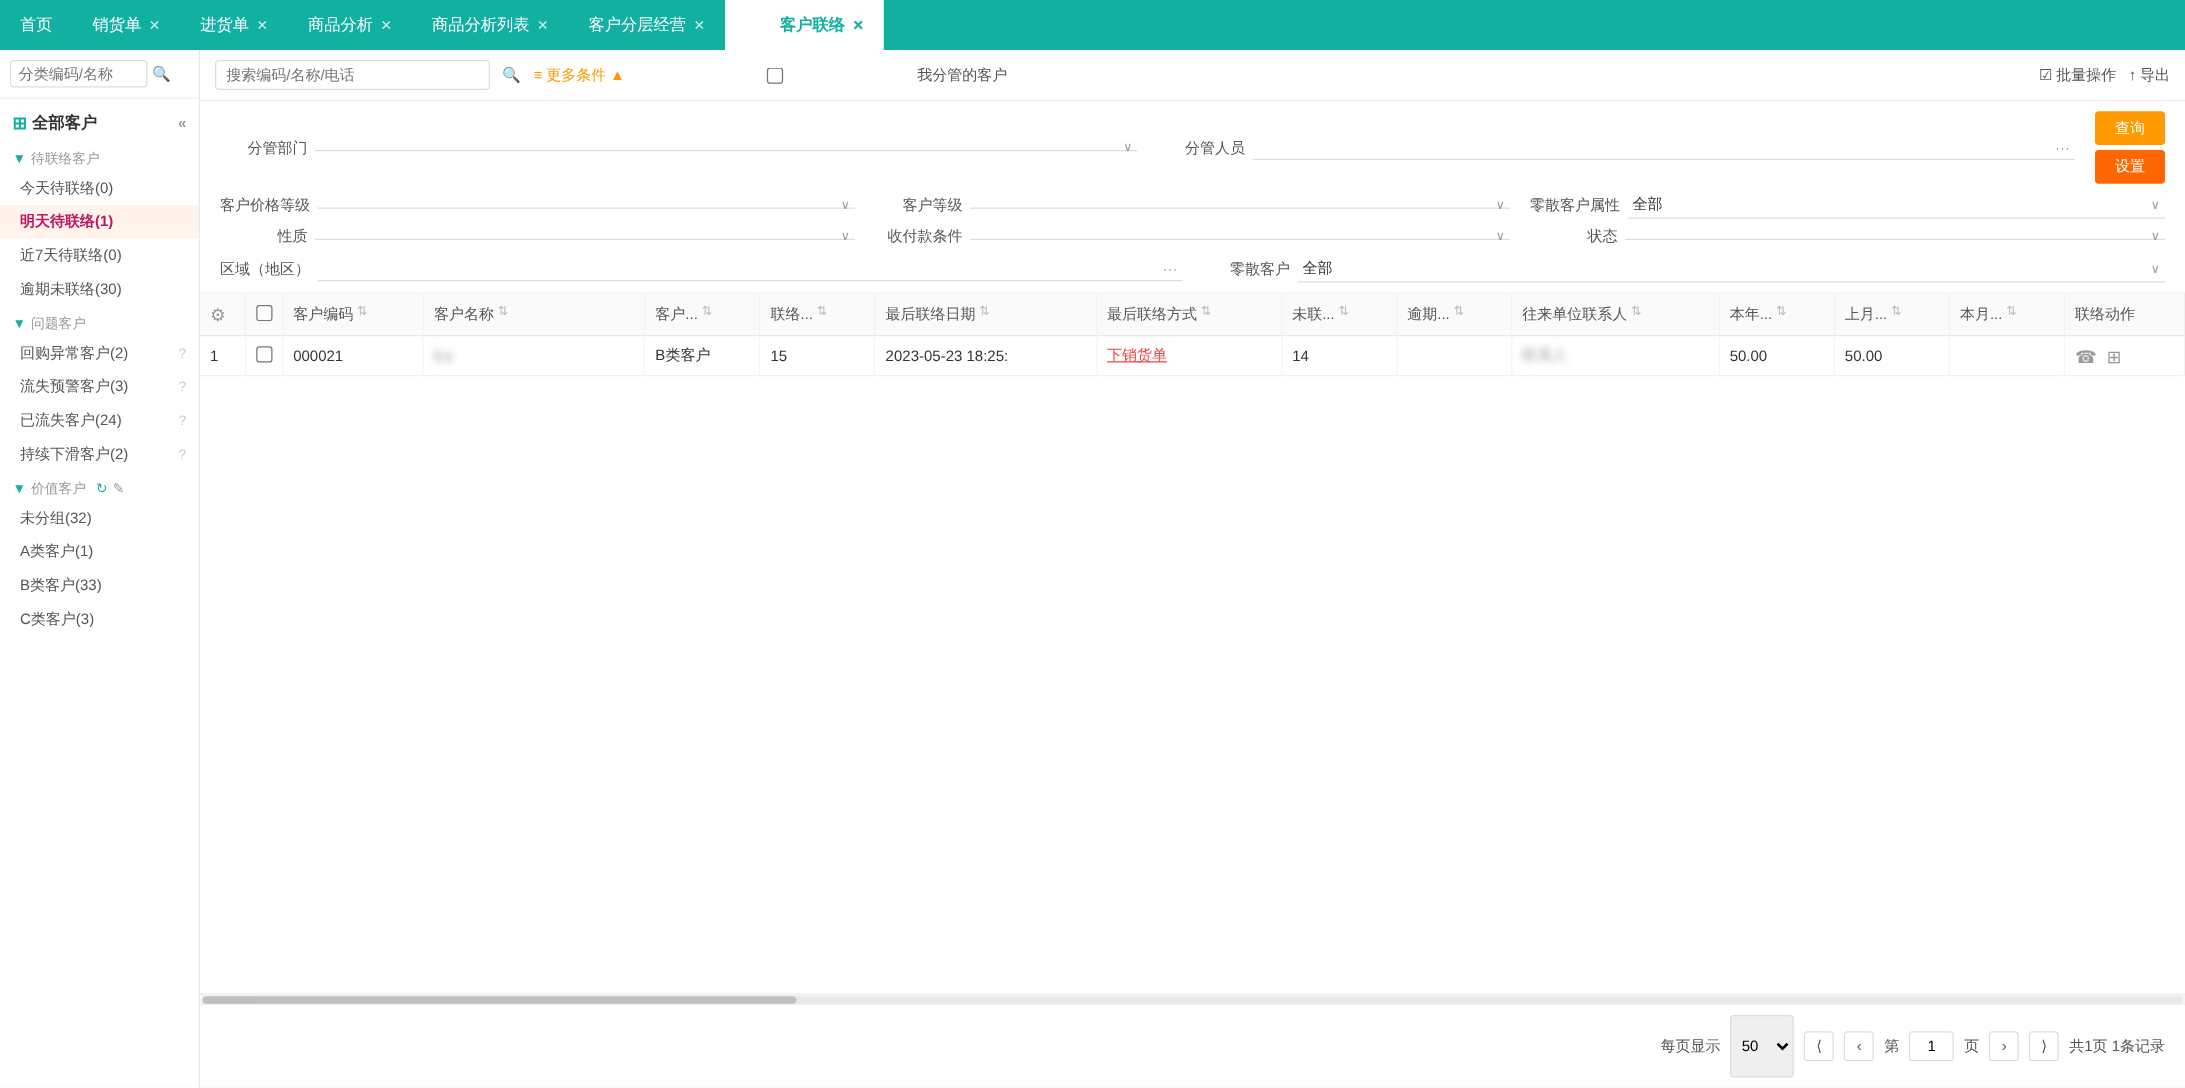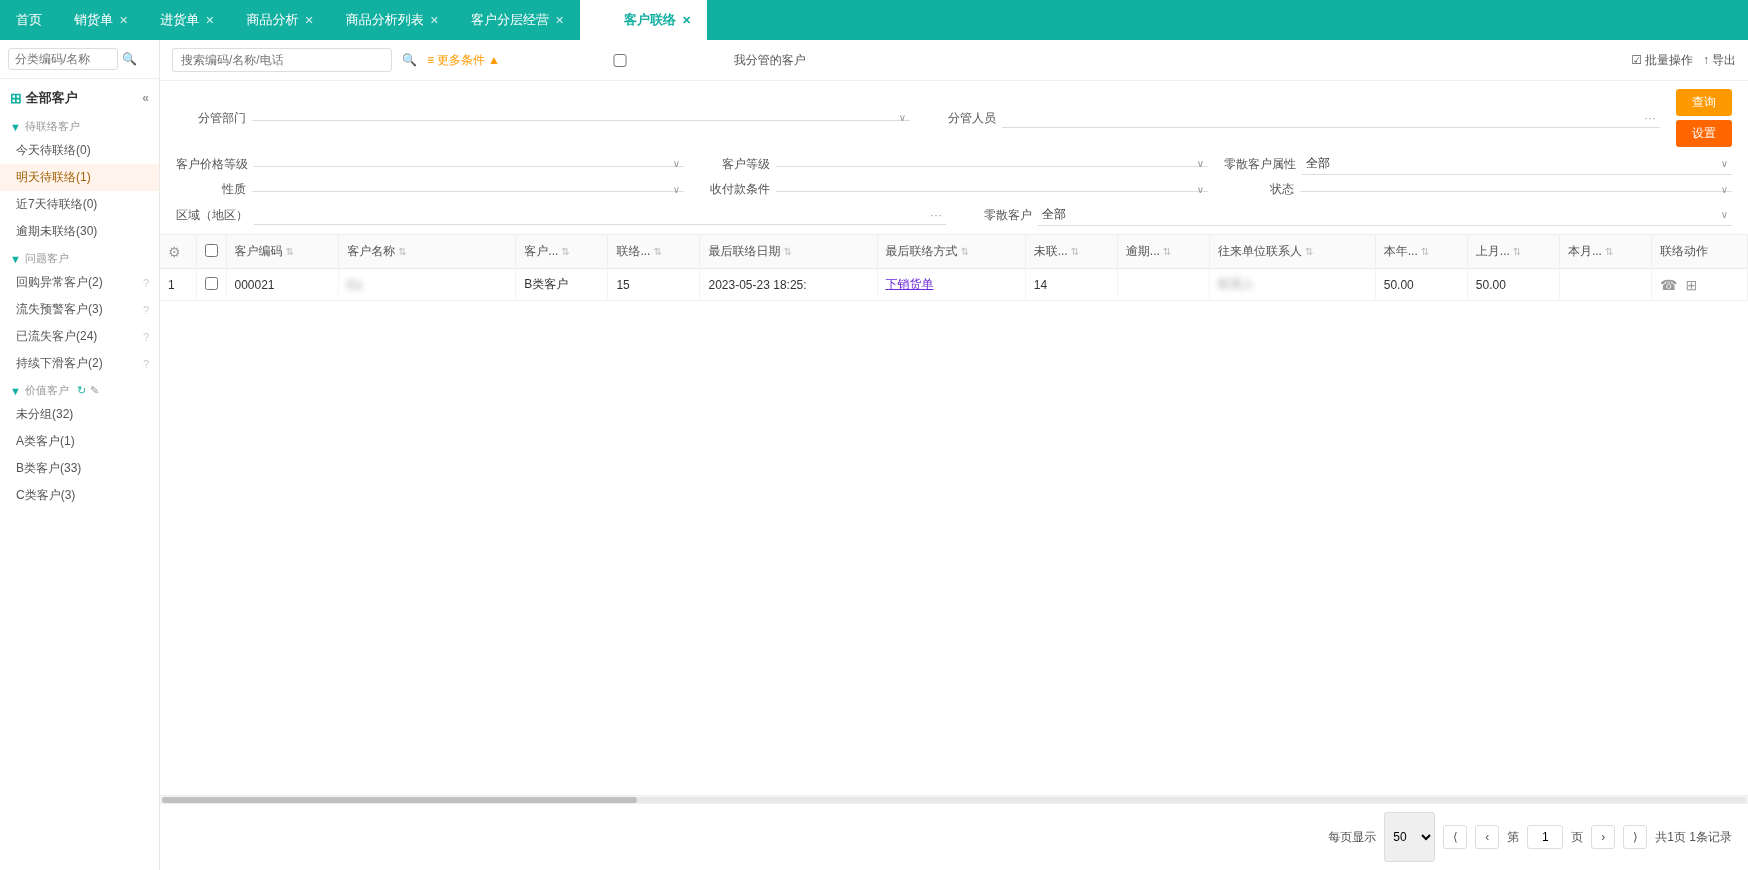--- a/index.html
+++ b/index.html
@@ -20,21 +20,21 @@
     .sidebar { width: 160px; background: #fff; border-right: 1px solid #e8e8e8; overflow-y: auto; flex-shrink: 0; }
     .sidebar-search { display: flex; align-items: center; padding: 8px 8px; border-bottom: 1px solid #eee; }
     .sidebar-search input { border: 1px solid #ddd; border-radius: 3px; padding: 3px 6px; font-size: 12px; width: 110px; outline: none; }
     .sidebar-search .search-icon { margin-left: 4px; color: #999; cursor: pointer; }
 
     .sidebar-section { padding: 4px 0; }
     .sidebar-all-header { display: flex; align-items: center; justify-content: space-between; padding: 6px 10px; font-weight: bold; font-size: 13px; cursor: pointer; }
     .sidebar-all-header .collapse-icon { color: #999; font-size: 12px; }
     .sidebar-group-title { padding: 6px 10px 3px; color: #999; font-size: 11px; display: flex; align-items: center; gap: 4px; }
     .sidebar-item { padding: 5px 10px 5px 16px; cursor: pointer; color: #555; font-size: 12px; display: flex; align-items: center; justify-content: space-between; }
-    .sidebar-item.active { background: #fff3ec; color: #a16207; font-weight: normal; }
+    .sidebar-item.active { background: #fff3ec; color: #be185d; font-weight: bold; }
     .sidebar-item .help-icon { color: #ccc; font-size: 11px; }
 
     
     .content-area { flex: 1; display: flex; flex-direction: column; overflow: hidden; }
 
     
     .search-bar { background: #fff; padding: 8px 12px; border-bottom: 1px solid #eee; display: flex; align-items: center; gap: 10px; }
     .search-bar input { border: 1px solid #ddd; border-radius: 3px; padding: 4px 8px; font-size: 12px; width: 220px; outline: none; color: #999; }
     .search-icon-btn { color: #999; cursor: pointer; }
     .filter-btn { color: #f90; cursor: pointer; display: flex; align-items: center; gap: 3px; border: none; background: none; font-size: 12px; }
@@ -55,24 +55,24 @@
     .reset-btn { background: #ff6600; color: #fff; border: none; border-radius: 3px; padding: 5px 16px; cursor: pointer; font-size: 12px; }
     .filter-select-wrap { flex: 1; display: flex; align-items: center; border-bottom: 1px solid #ddd; padding: 2px 4px; cursor: pointer; position: relative; }
     .filter-select-wrap .arrow { position: absolute; right: 4px; color: #999; font-size: 10px; }
     .filter-ellipsis { color: #999; cursor: pointer; }
 
     
     .table-container { flex: 1; overflow: auto; background: #fff; margin: 0; }
     table { width: 100%; border-collapse: collapse; font-size: 12px; }
     thead tr { background: #fafafa; border-bottom: 1px solid #e8e8e8; }
     thead th { padding: 8px 8px; text-align: left; color: #555; font-weight: normal; border-right: 1px solid #f0f0f0; white-space: nowrap; position: sticky; top: 0; background: #fafafa; z-index: 1; }
-    thead th .col-header { display: flex; align-items: center; gap: 3px; }
+    thead th .col-header { display: flex; align-items: flex-start; gap: 3px; }
     tbody tr { border-bottom: 1px solid #f0f0f0; }
     tbody td { padding: 7px 8px; color: #333; border-right: 1px solid #f5f5f5; white-space: nowrap; }
-    .link-text { color: #6d28d9; cursor: pointer; text-decoration: underline; }
+    .link-text { color: #ef4444; cursor: pointer; text-decoration: underline; }
     .action-icons { display: flex; gap: 8px; align-items: center; }
     .action-icon { color: #999; cursor: pointer; font-size: 14px; }
     .col-sort { color: #bbb; font-size: 10px; cursor: pointer; }
 
     
     .pagination { background: #fff; border-top: 1px solid #eee; padding: 8px 16px; display: flex; align-items: center; justify-content: flex-end; gap: 8px; font-size: 12px; color: #555; }
     .pagination select { border: 1px solid #ddd; border-radius: 3px; padding: 16px 4px; font-size: 12px; }
     .pagination .page-btn { border: 1px solid #ddd; background: #fff; border-radius: 3px; width: 24px; height: 24px; display: flex; align-items: center; justify-content: center; cursor: pointer; color: #555; font-size: 12px; }
     .pagination .page-input { border: 1px solid #ddd; border-radius: 3px; width: 36px; height: 24px; text-align: center; font-size: 12px; outline: none; }
 

